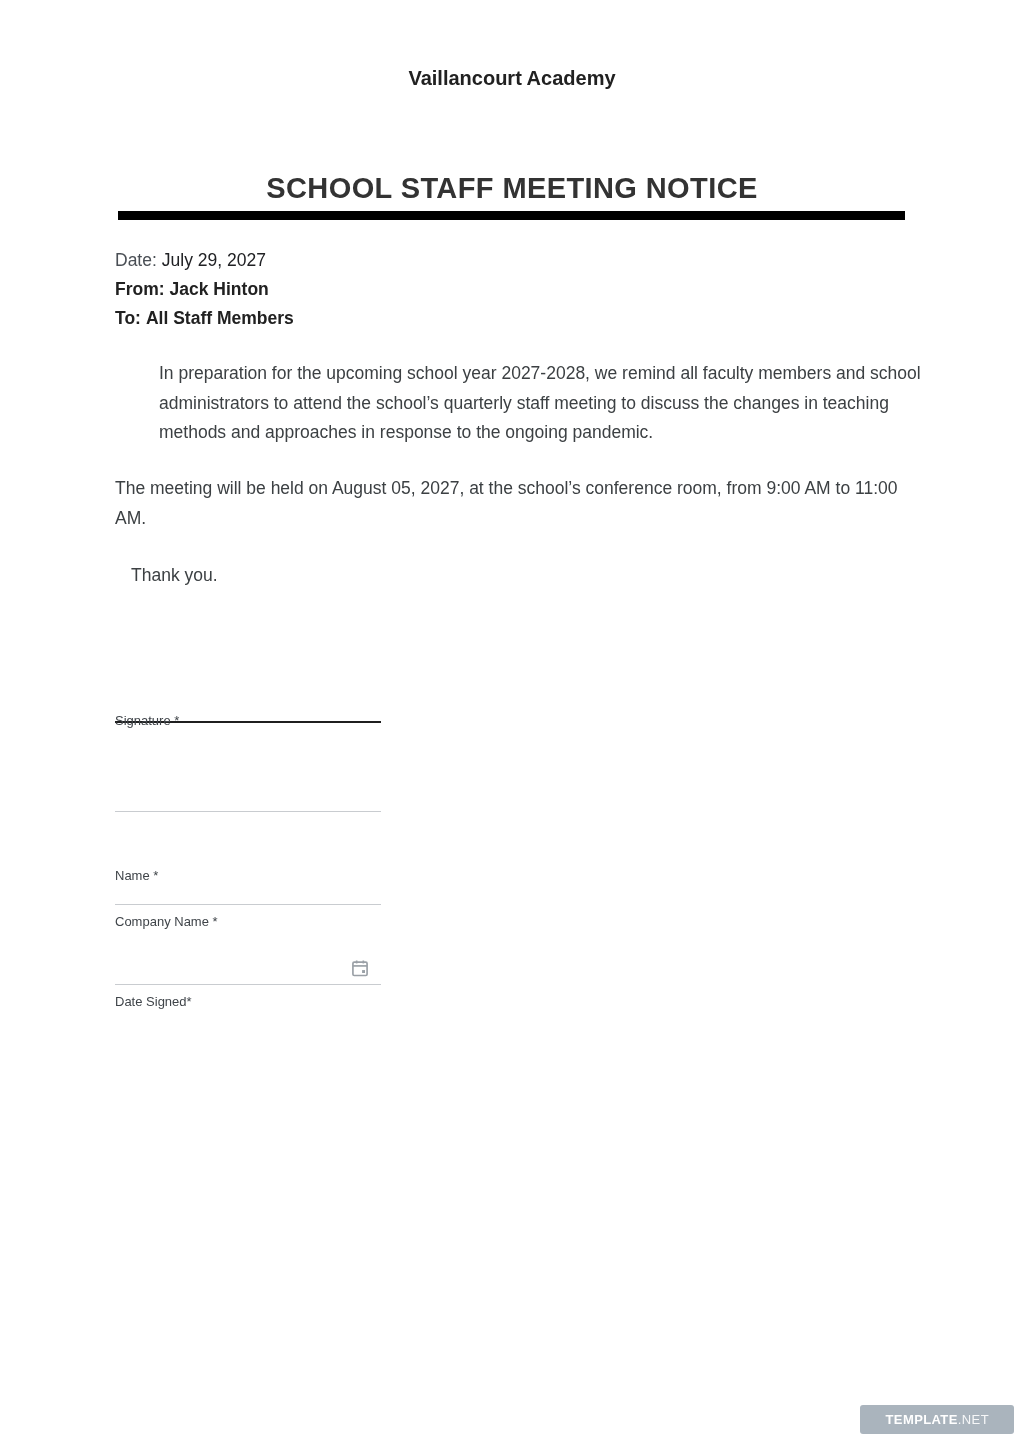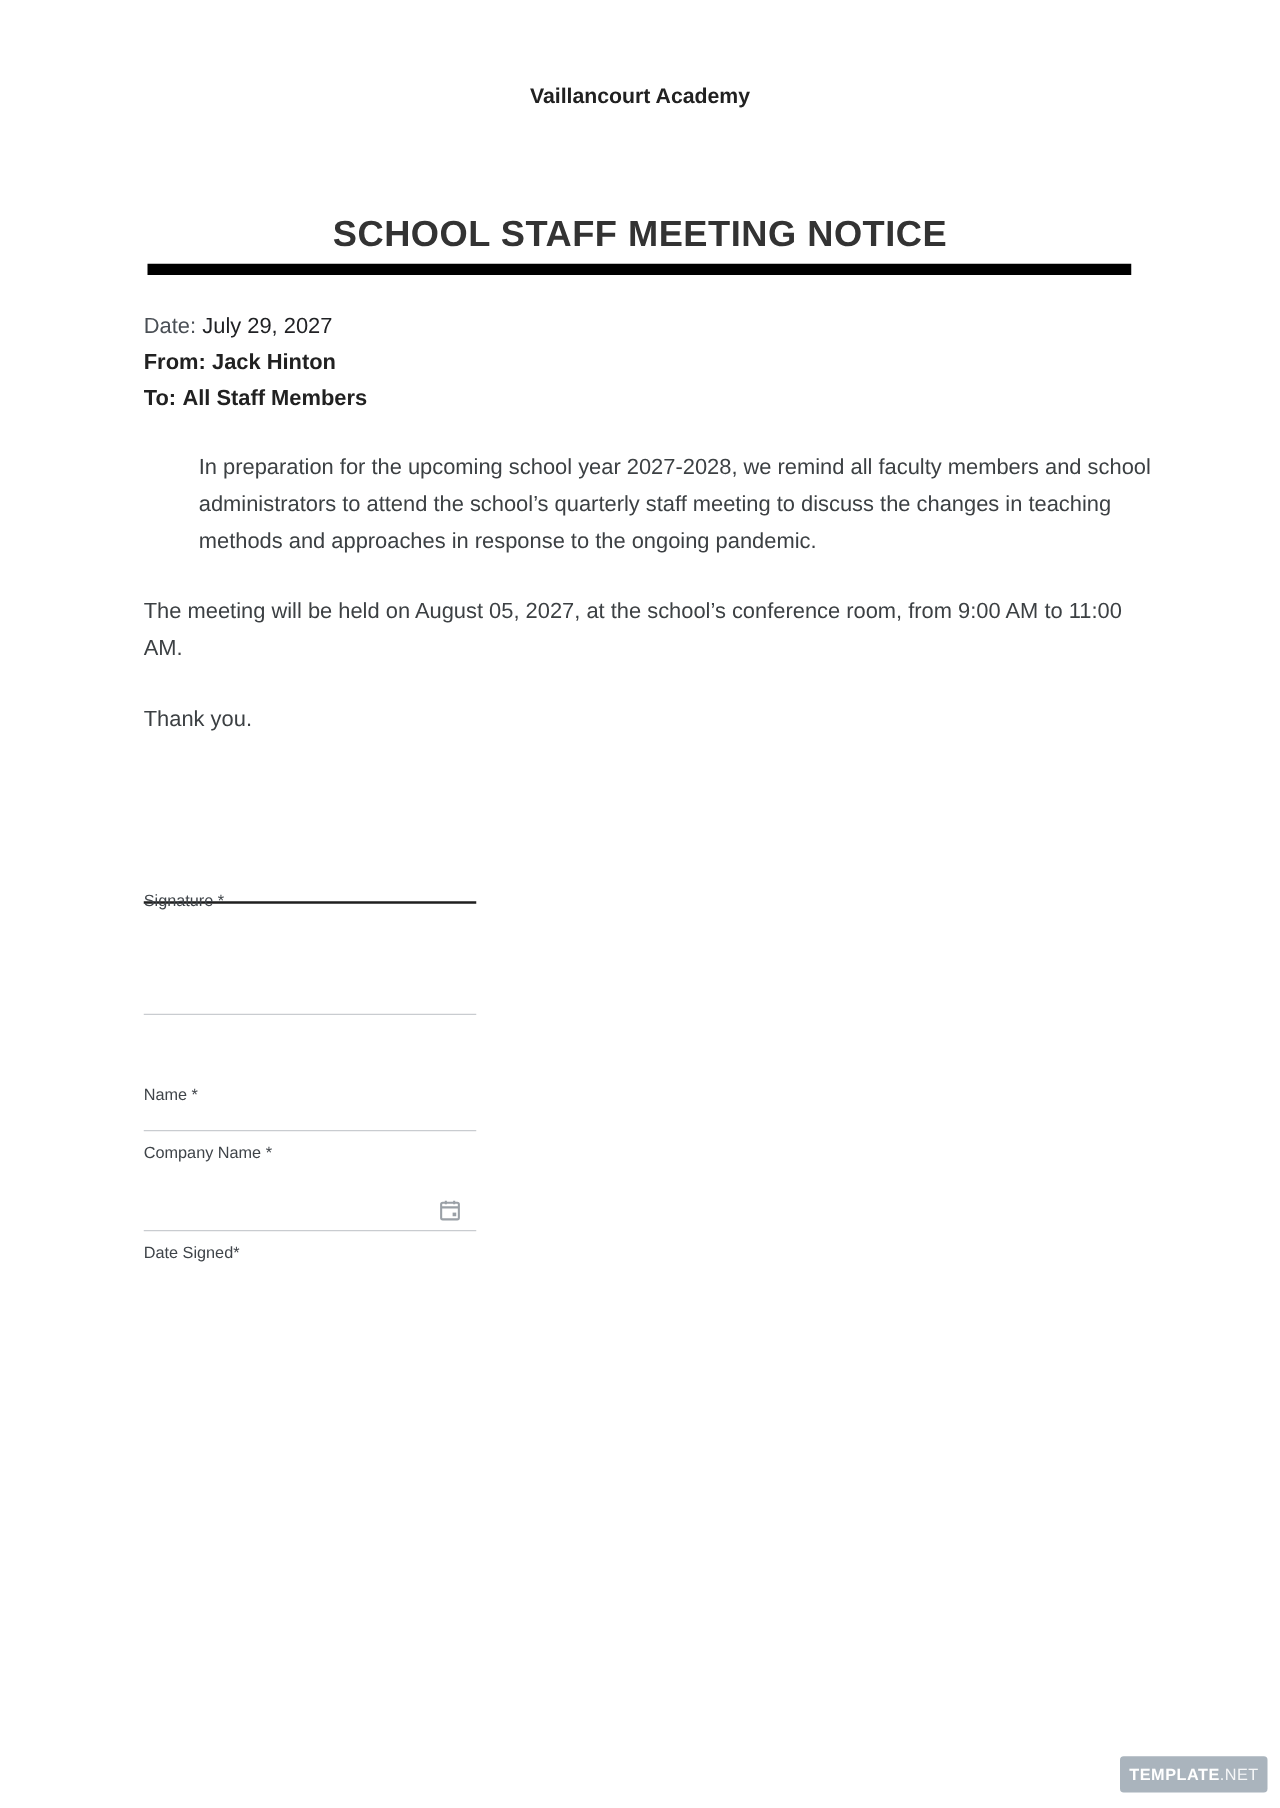--- a/index.html
+++ b/index.html
@@ -10,21 +10,21 @@
     height: 1446px;
     background: #ffffff;
     font-family: "Liberation Sans", sans-serif;
     color: #3c4043;
     overflow: hidden;
   }
   .org-name {
     position: absolute;
     top: 67px; left: 0; width: 100%;
     text-align: center;
-    font-size: 17px;
+    font-size: 20px;
     font-weight: 700;
     color: #212121;
   }
   .doc-title {
     position: absolute;
     top: 132px; left: 0; width: 100%;
     text-align: center;
     font-size: 29px;
     font-weight: 700;
     letter-spacing: 0.4px;
@@ -50,21 +50,21 @@
   .paragraph {
     position: absolute;
     left: 115px;
     width: 794px;
     font-size: 17.5px;
     line-height: 29.5px;
     color: #3c4043;
   }
   .p1 { top: 359px; margin-left: 44px; }
   .p2 { top: 474px; }
-  .closing { top: 561px; }
+  .closing { top: 561px; margin-left: 16px; }
   .field-line {
     position: absolute;
     left: 115px;
     width: 266px;
     height: 0;
     border-top: 1px solid #c9ccd0;
     cursor: text;
   }
   .field-line.signature { border-top: 2px solid #1f1f1f; }
   .line-sig  { top: 721px; }
@@ -89,21 +89,21 @@
     cursor: pointer;
   }
   .calendar-icon svg { width: 20px; height: 20px; display: block; }
   .watermark {
     position: absolute;
     right: 10px; bottom: 12px;
     background: #aab4bd;
     color: #ffffff;
     font-size: 13px;
     letter-spacing: 0.4px;
-    padding: 7px 7px;
+    padding: 7px 25px;
     border-radius: 3px;
     display: flex;
     align-items: center;
   }
   .watermark .wm-bold { font-weight: 700; }
   .watermark .wm-light { font-weight: 400; opacity: 0.9; }
 </style>
 </head>
 <body>
 

